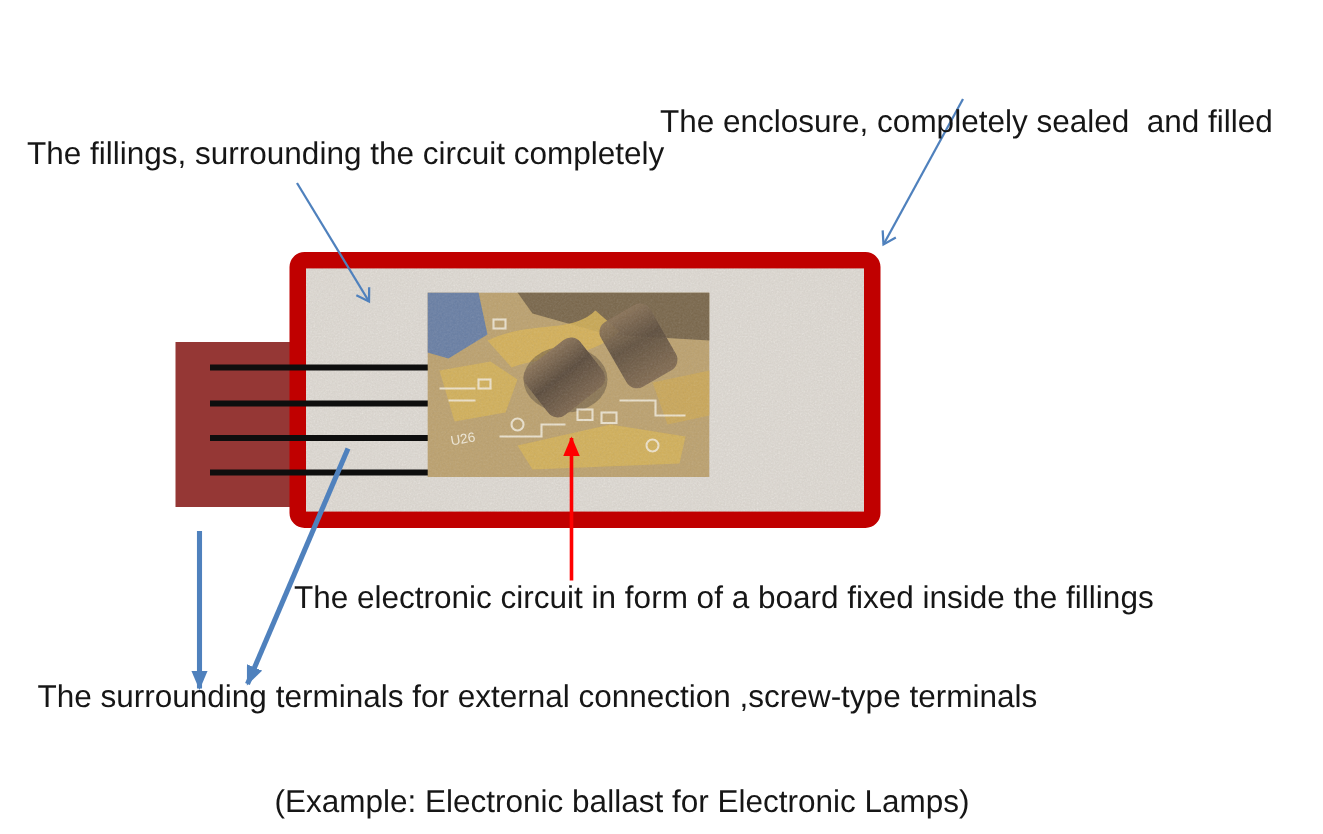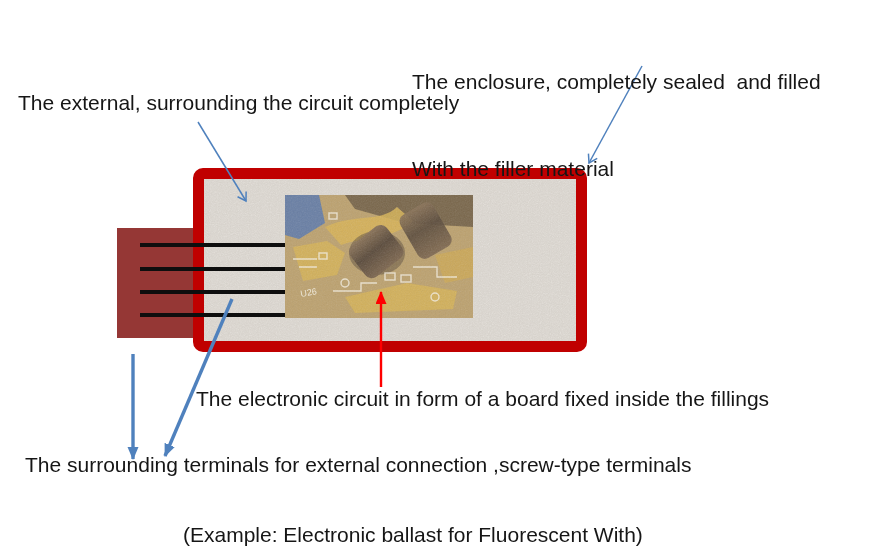--- a/index.html
+++ b/index.html
@@ -10,21 +10,21 @@
     font-family:"Liberation Sans", sans-serif;
     overflow:hidden;
   }
   .lbl{
     position:absolute;
     font-size:21px;
     line-height:29px;
     color:#161616;
     white-space:pre;
   }
-  #label-enclosure{left:412px;top:9px;}
+  #label-enclosure{left:440px;top:9px;text-align:right;}
   #label-fillings{left:18px;top:88px;}
   #label-circuit{left:196px;top:384px;}
   #label-terminals{left:25px;top:450px;}
   #caption{left:183px;top:520px;}
 
   #terminal-block{
     position:absolute;left:117px;top:228px;
     width:79px;height:110px;
     background:#953735;
   }
@@ -141,20 +141,19 @@
     </defs>
     <line x1="642" y1="66" x2="589" y2="163" stroke="#4f81bd" stroke-width="1.5" marker-end="url(#stickBlue)"></line>
     <line x1="198" y1="122" x2="246" y2="201" stroke="#4f81bd" stroke-width="1.5" marker-end="url(#stickBlue)"></line>
     <line x1="381" y1="387" x2="381" y2="292" stroke="#ff0000" stroke-width="2.4" marker-end="url(#triRed)"></line>
     <line x1="133" y1="354" x2="133" y2="459" stroke="#4f81bd" stroke-width="3.4" marker-end="url(#triBlue)"></line>
     <line x1="232" y1="299" x2="165" y2="456" stroke="#4f81bd" stroke-width="3.4" marker-end="url(#triBlue)"></line>
   </svg>
 
   <div class="lbl" id="label-enclosure">
     <div>The enclosure, completely sealed  and filled</div>
-    <div>With the filler material</div>
   </div>
-  <div class="lbl" id="label-fillings">The external, surrounding the circuit completely</div>
+  <div class="lbl" id="label-fillings">The fillings, surrounding the circuit completely</div>
   <div class="lbl" id="label-circuit">The electronic circuit in form of a board fixed inside the fillings</div>
   <div class="lbl" id="label-terminals">The surrounding terminals for external connection ,screw-type terminals</div>
-  <div class="lbl" id="caption">(Example: Electronic ballast for Fluorescent With)</div>
+  <div class="lbl" id="caption">(Example: Electronic ballast for Electronic Lamps)</div>
 
 </div>
 
 </body></html>

